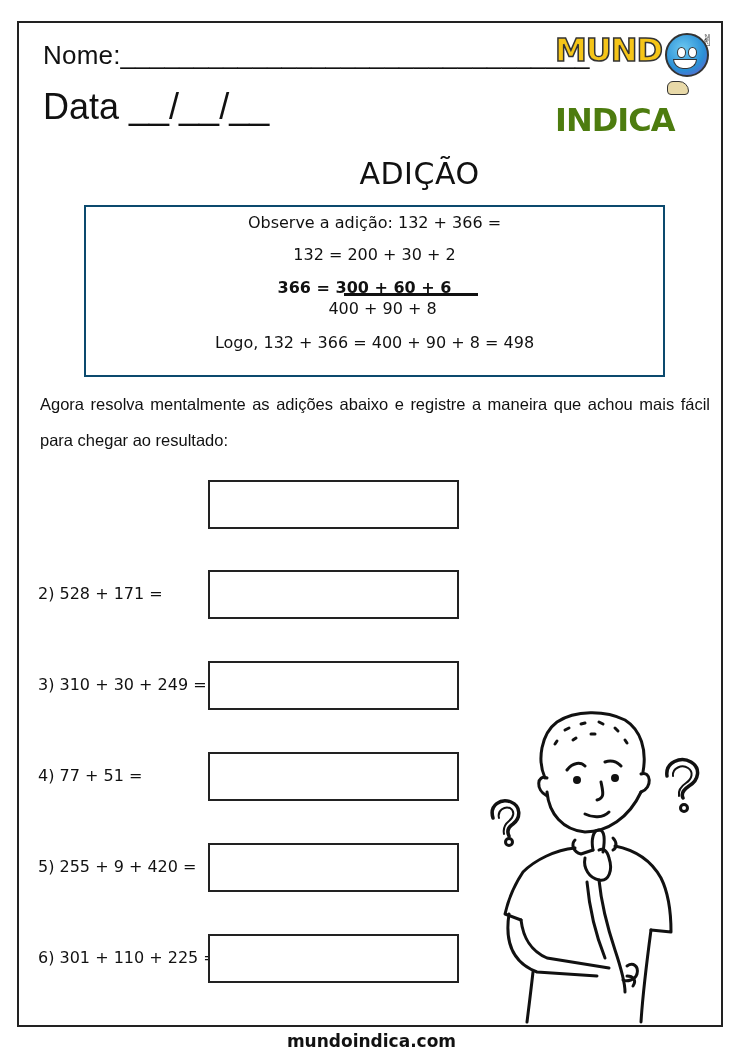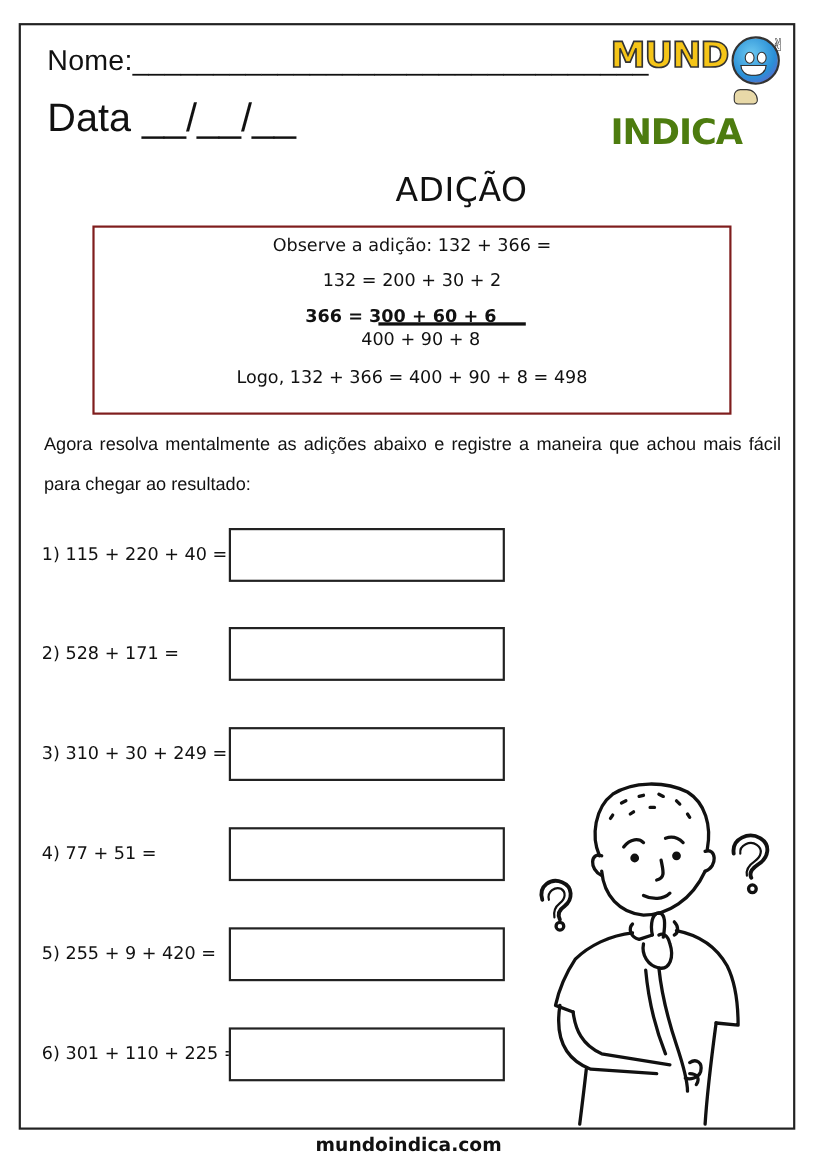--- a/index.html
+++ b/index.html
@@ -10,21 +10,21 @@
     .logo { position: absolute; left: 555px; top: 33px; width: 160px; height: 70px; }
     .logo .mundo { position: absolute; left: 0; top: 0; font-family: "DejaVu Sans", sans-serif; font-weight: bold; font-size: 32px; color: #f5c518; -webkit-text-stroke: 1.5px #333; letter-spacing: -1px; line-height: 34px; }
     .logo .indica { position: absolute; left: 0; top: 32px; font-family: "DejaVu Sans", sans-serif; font-weight: bold; font-size: 32px; color: #4d7c0f; letter-spacing: -1px; line-height: 34px; margin-top: 38px; }
     .logo .globe { position: absolute; left: 110px; top: 0; width: 44px; height: 44px; border-radius: 50%; background: radial-gradient(circle at 40% 35%, #6cc8f0, #2a8fd6 60%, #7d4fc9); border: 2px solid #333; box-sizing: border-box; }
     .logo .globe::before { content: ""; position: absolute; left: 10px; top: 12px; width: 7px; height: 9px; background: #fff; border-radius: 50%; border: 1px solid #333; }
     .logo .globe::after { content: ""; position: absolute; left: 21px; top: 12px; width: 7px; height: 9px; background: #fff; border-radius: 50%; border: 1px solid #333; }
     .logo .smile { position: absolute; left: 118px; top: 26px; width: 22px; height: 8px; background: #fff; border: 1.5px solid #333; border-radius: 0 0 12px 12px; }
     .logo .hand { position: absolute; left: 146px; top: -2px; font-size: 16px; color: #333; }
     .logo .shoe { position: absolute; left: 112px; top: 48px; width: 20px; height: 12px; background: #e8d9a8; border: 1.5px solid #333; border-radius: 6px 10px 4px 4px; }
     .title { position: absolute; left: 0; width: 743px; top: 156px; text-align: center; font-family: "DejaVu Sans", sans-serif; font-size: 30px; color: #111; letter-spacing: 0.5px; padding-left: 48px; }
-    .example-box { position: absolute; left: 84px; top: 205px; width: 581px; height: 172px; border: 2px solid #7f1d1d; box-sizing: border-box; }
+    .example-box { position: absolute; left: 84px; top: 205px; width: 581px; height: 172px; border: 2px solid #0c4a6e; box-sizing: border-box; }
     .ex-line { position: absolute; left: 0; width: 577px; text-align: center; font-family: "DejaVu Sans", sans-serif; font-size: 16px; color: #111; }
     .ex-underline { position: absolute; left: 258px; top: 86px; width: 134px; height: 3px; background: #111; }
     .instructions { position: absolute; left: 40px; top: 386px; width: 670px; font-family: Liberation Sans, sans-serif; font-size: 16.5px; line-height: 36px; color: #111; text-align: justify; text-align-last: left; }
     .problem { position: absolute; left: 0; width: 743px; height: 50px; }
     .problem .label { position: absolute; left: 38px; top: 14px; font-family: "DejaVu Sans", sans-serif; font-size: 16px; color: #111; white-space: nowrap; }
     .problem .answer-box { position: absolute; left: 208px; top: 0; width: 251px; height: 49px; border: 2px solid #222; box-sizing: border-box; background: #fff; }
     .boy { position: absolute; left: 475px; top: 700px; width: 250px; height: 325px; }
     .footer { position: absolute; left: 0; width: 743px; top: 1031px; text-align: center; font-family: "DejaVu Sans", sans-serif; font-weight: bold; font-size: 17px; color: #111; }
   </style>
 </head>
@@ -51,21 +51,20 @@
   <div class="ex-line" style="top:38px;">132 = 200 + 30 + 2</div>
   <div class="ex-line" style="top:71px; left:-10px;font-weight:bold;">366 = 300 + 60 + 6</div>
   <div class="ex-underline"></div>
   <div class="ex-line" style="top:92px; left:8px;">400 + 90 + 8</div>
   <div class="ex-line" style="top:126px;">Logo, 132 + 366 = 400 + 90 + 8 = 498</div>
 </div>
 
 <div class="instructions">Agora resolva mentalmente as adições abaixo e registre a maneira que achou mais fácil para chegar ao resultado:</div>
 
 <div class="problem" style="top:480px;">
-  <span class="label">1) 115 + 220 + 40 =</span>
   <div class="answer-box"></div>
 </div>
 <div class="problem" style="top:570px;">
   <span class="label">2) 528 + 171 =</span>
   <div class="answer-box"></div>
 </div>
 <div class="problem" style="top:661px;padding-left:28px;">
   <span class="label">3) 310 + 30 + 249 =</span>
   <div class="answer-box"></div>
 </div>

